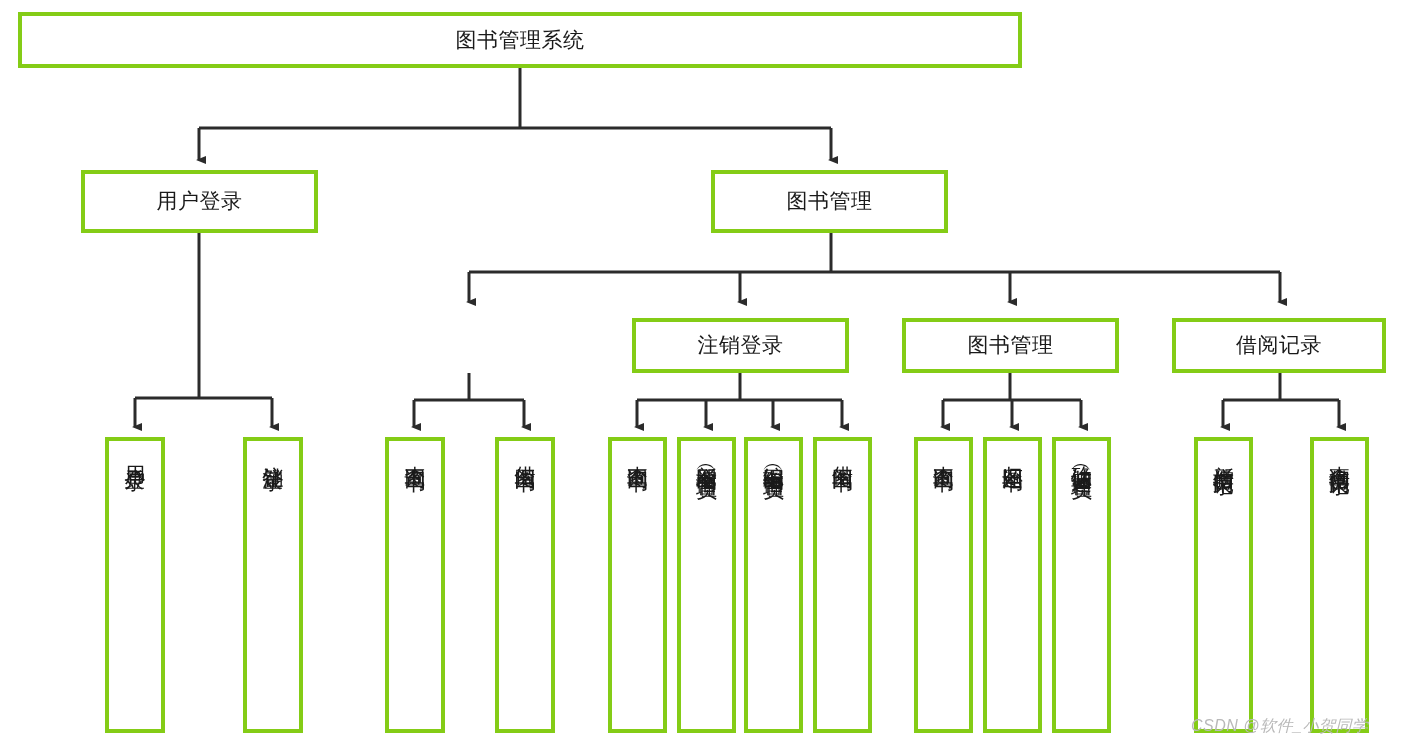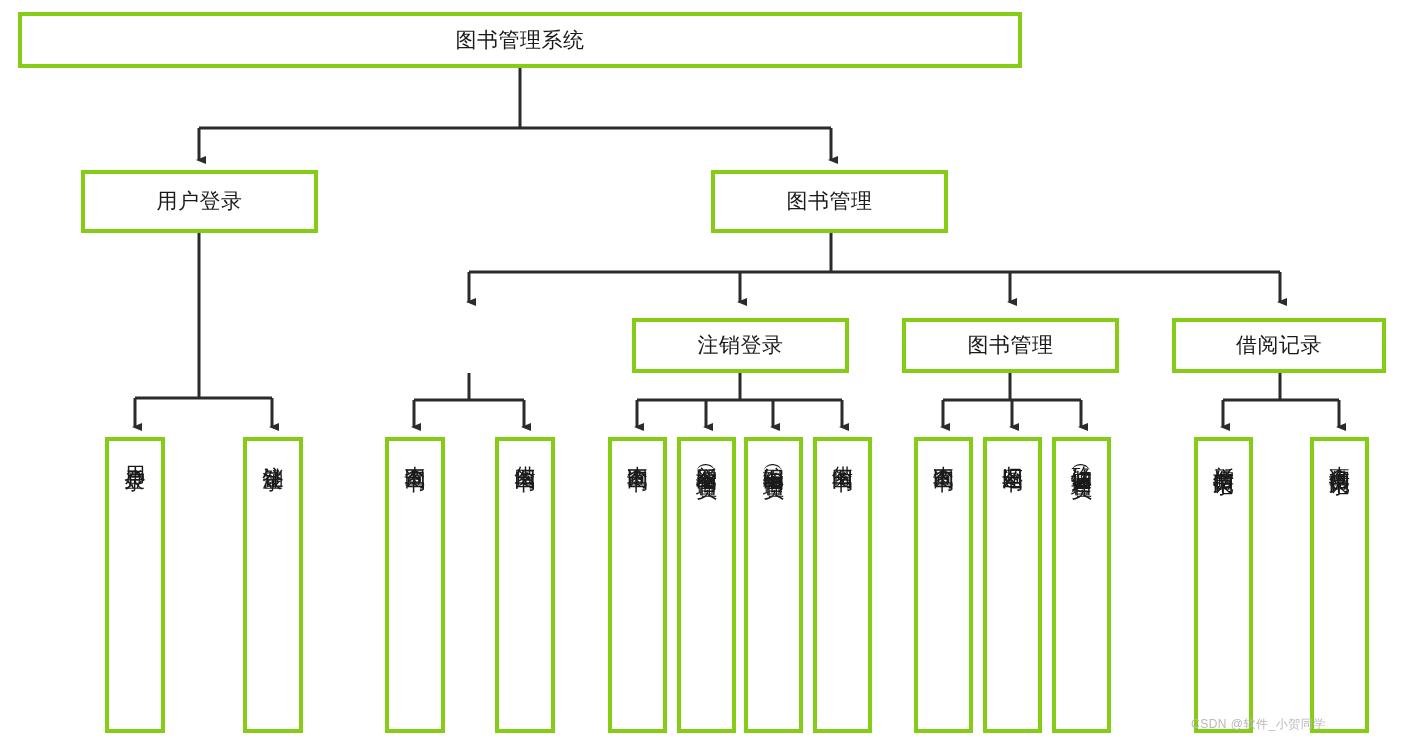--- a/index.html
+++ b/index.html
@@ -52,24 +52,25 @@
   .node.vert .label {
     writing-mode: vertical-rl;
     text-orientation: upright;
     font-size: 21px;
     letter-spacing: 2px;
     line-height: 1.05;
     white-space: nowrap;
   }
   .watermark {
     position: absolute;
-    font-size: 12px;
+    font-size: 16px;
     color: #b9b9b9;
     white-space: nowrap;
     letter-spacing: 0.5px;
+    font-style: italic;
   }
 </style>
 </head>
 <body>
 
 <div id="canvas">
 
   <svg class="edges" viewBox="0 0 1405 747" xmlns="http://www.w3.org/2000/svg">
     <defs>
       <marker id="arrow" markerWidth="10" markerHeight="10" refX="4" refY="7" orient="auto" markerUnits="userSpaceOnUse">

